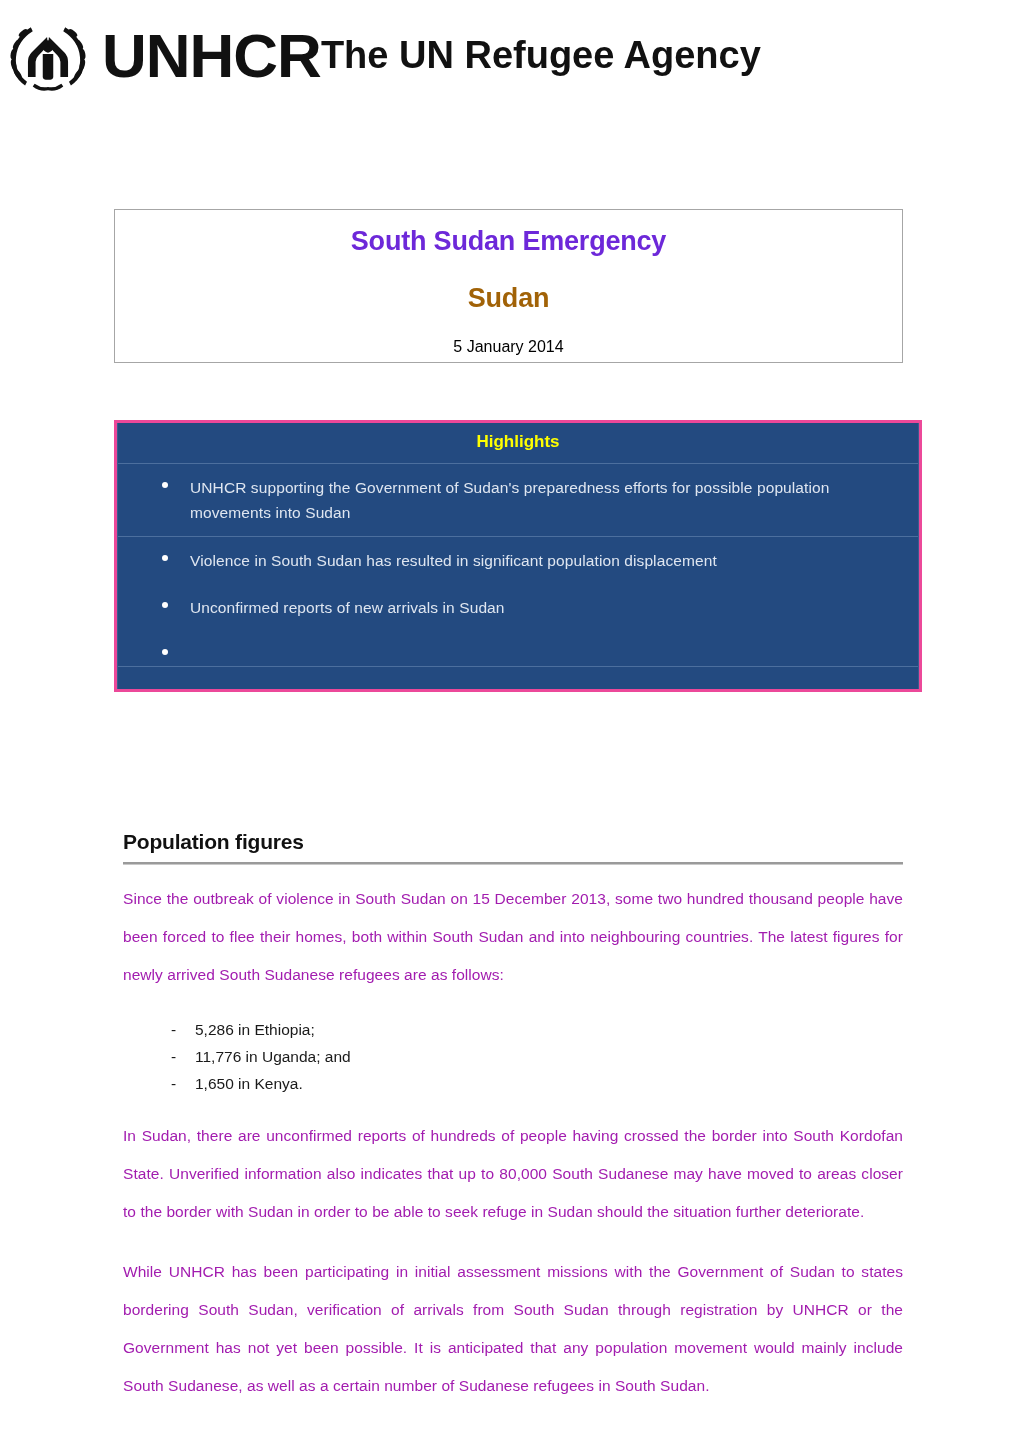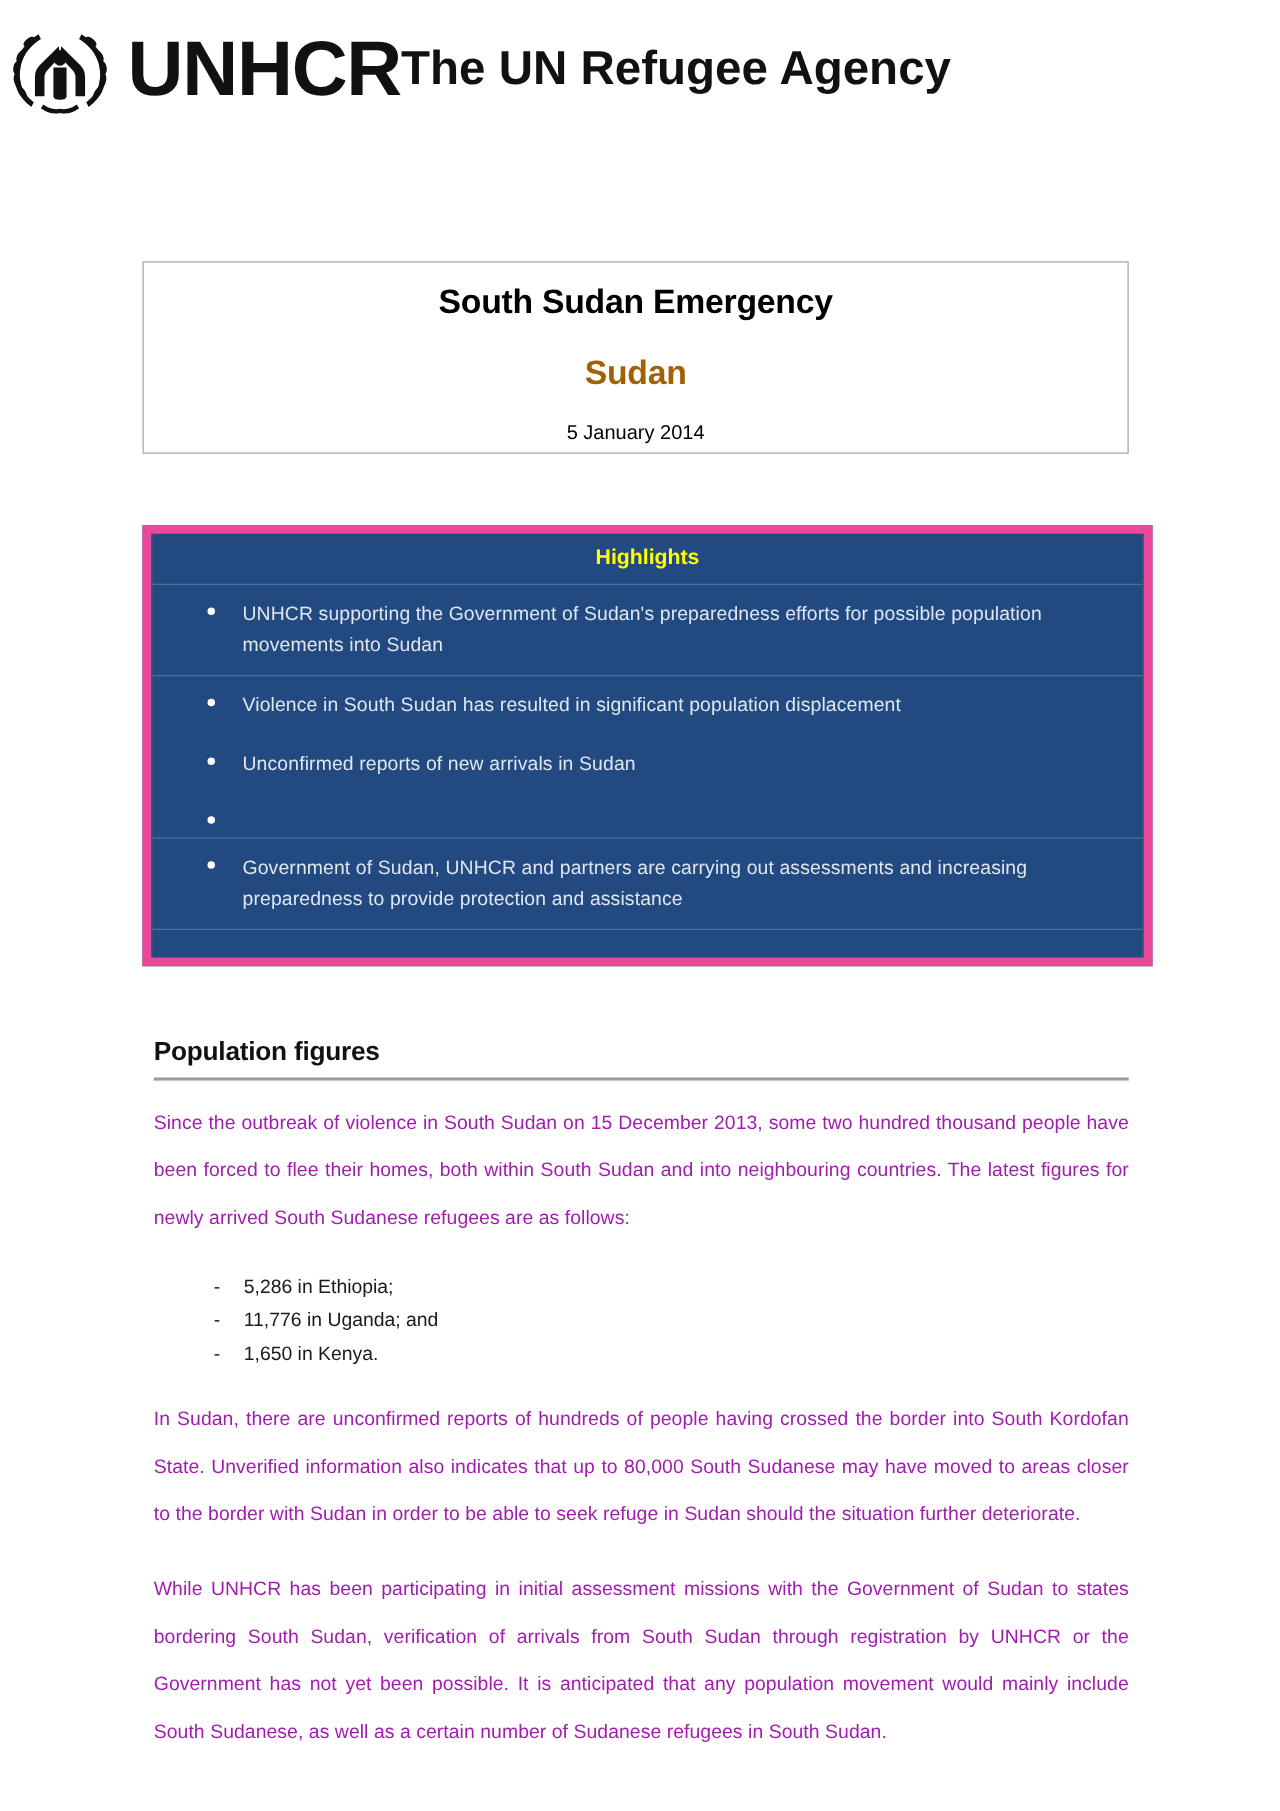--- a/index.html
+++ b/index.html
@@ -74,21 +74,21 @@
     background: #ffffff;
     display: flex;
     flex-direction: column;
     align-items: center;
     justify-content: flex-start;
     padding-top: 14px;
   }
   .title-line1 {
     font-size: 27px;
     font-weight: bold;
-    color: #000000;
+    color: #6d28d9;
     line-height: 34px;
     letter-spacing: -0.2px;
   }
   .title-line2 {
     font-size: 27px;
     font-weight: bold;
     color: #a16207;
     line-height: 34px;
     margin-top: 23px;
     letter-spacing: -0.2px;
@@ -102,21 +102,21 @@
   }
 
   
   .highlights-box {
     position: absolute;
     left: 114px;
     top: 420px;
     width: 808px;
     box-sizing: border-box;
     background: #234A80;
-    border: 7px solid #ec4899;
+    border: 3px solid #ec4899;
     padding: 0;
   }
   .hl-inner {
     border-left: 1px solid #3a5c8e;
     border-right: 1px solid #3a5c8e;
     box-sizing: border-box;
   }
   .hl-header {
     text-align: center;
     padding: 8px 0 10px 0;
@@ -308,28 +308,20 @@
       </div>
 
       <div class="hl-row divider-bottom">
         <div class="hl-item">
           <div class="hl-bullet">
               <span class="dot"></span>
             </div>
         </div>
       </div>
 
-      <div class="hl-row divider-bottom">
-        <div class="hl-item">
-          <div class="hl-bullet">
-              <span class="dot"></span>
-            </div>
-          <div class="hl-text">Government of Sudan, UNHCR and partners are carrying out assessments and increasing preparedness to provide protection and assistance</div>
-        </div>
-      </div>
 
       <div class="hl-row">
         <div class="hl-empty"></div>
       </div>
 
     </div>
   </div>
 
   <div class="section-heading">
     <div class="section-heading-text">Population figures</div>

